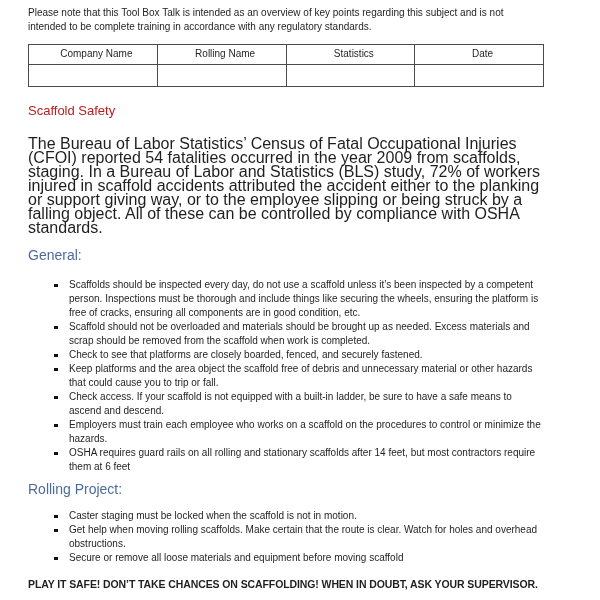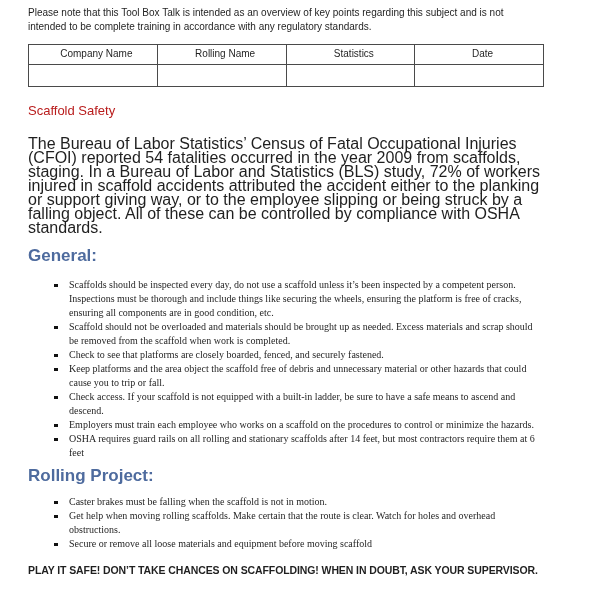--- a/index.html
+++ b/index.html
@@ -41,33 +41,32 @@
     color: #b91c1c;
     line-height: 16px;
     margin-bottom: 18px;
   }
   .body-para {
     font-size: 16px;
     line-height: 14px;
     margin-bottom: 13px;
   }
   h2.sub-heading {
-    font-size: 17px;
-    font-weight: bold;
+    font-size: 14px;
+    font-weight: normal;
     color: #4e6b9e;
     line-height: 15px;
   }
   h2.sub-heading.general { margin-bottom: 15px; }
   h2.sub-heading.rolling { margin-top: 8px; margin-bottom: 12px; }
   ul.bullet-list {
     list-style: none;
     margin: 0 0 0 26px;
     font-size: 10px;
     line-height: 14px;
-    font-family: Liberation Serif, serif;
   }
   ul.bullet-list li {
     position: relative;
     padding-left: 15px;
   }
   ul.bullet-list li::before {
     content: "";
     position: absolute;
     left: 0;
     top: 5.5px;
@@ -121,20 +120,20 @@
     <li>Check to see that platforms are closely boarded, fenced, and securely fastened.</li>
     <li>Keep platforms and the area object the scaffold free of debris and unnecessary material or other hazards that could cause you to trip or fall.</li>
     <li>Check access. If your scaffold is not equipped with a built-in ladder, be sure to have a safe means to ascend and descend.</li>
     <li>Employers must train each employee who works on a scaffold on the procedures to control or minimize the hazards.</li>
     <li>OSHA requires guard rails on all rolling and stationary scaffolds after 14 feet, but most contractors require them at 6 feet</li>
   </ul>
 
   <h2 class="sub-heading rolling">Rolling Project:</h2>
 
   <ul class="bullet-list">
-    <li>Caster brakes must be falling when the scaffold is not in motion.</li>
+    <li>Caster staging must be locked when the scaffold is not in motion.</li>
     <li>Get help when moving rolling scaffolds. Make certain that the route is clear. Watch for holes and overhead obstructions.</li>
     <li>Secure or remove all loose materials and equipment before moving scaffold</li>
   </ul>
 
   <p class="footer-line">PLAY IT SAFE! DON’T TAKE CHANCES ON SCAFFOLDING! WHEN IN DOUBT, ASK YOUR SUPERVISOR.</p>
 
 </div>
 
 </body></html>

